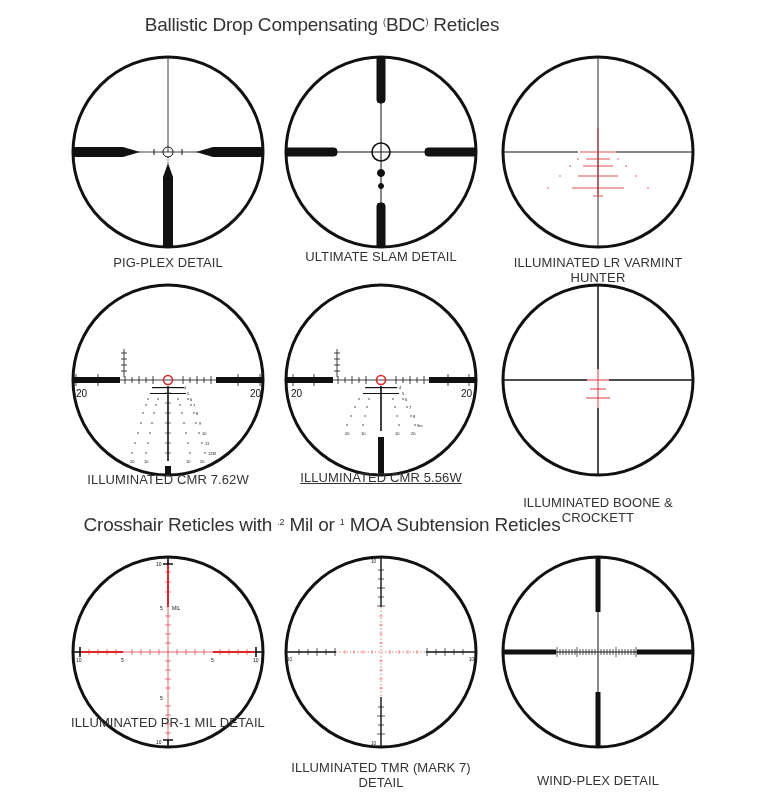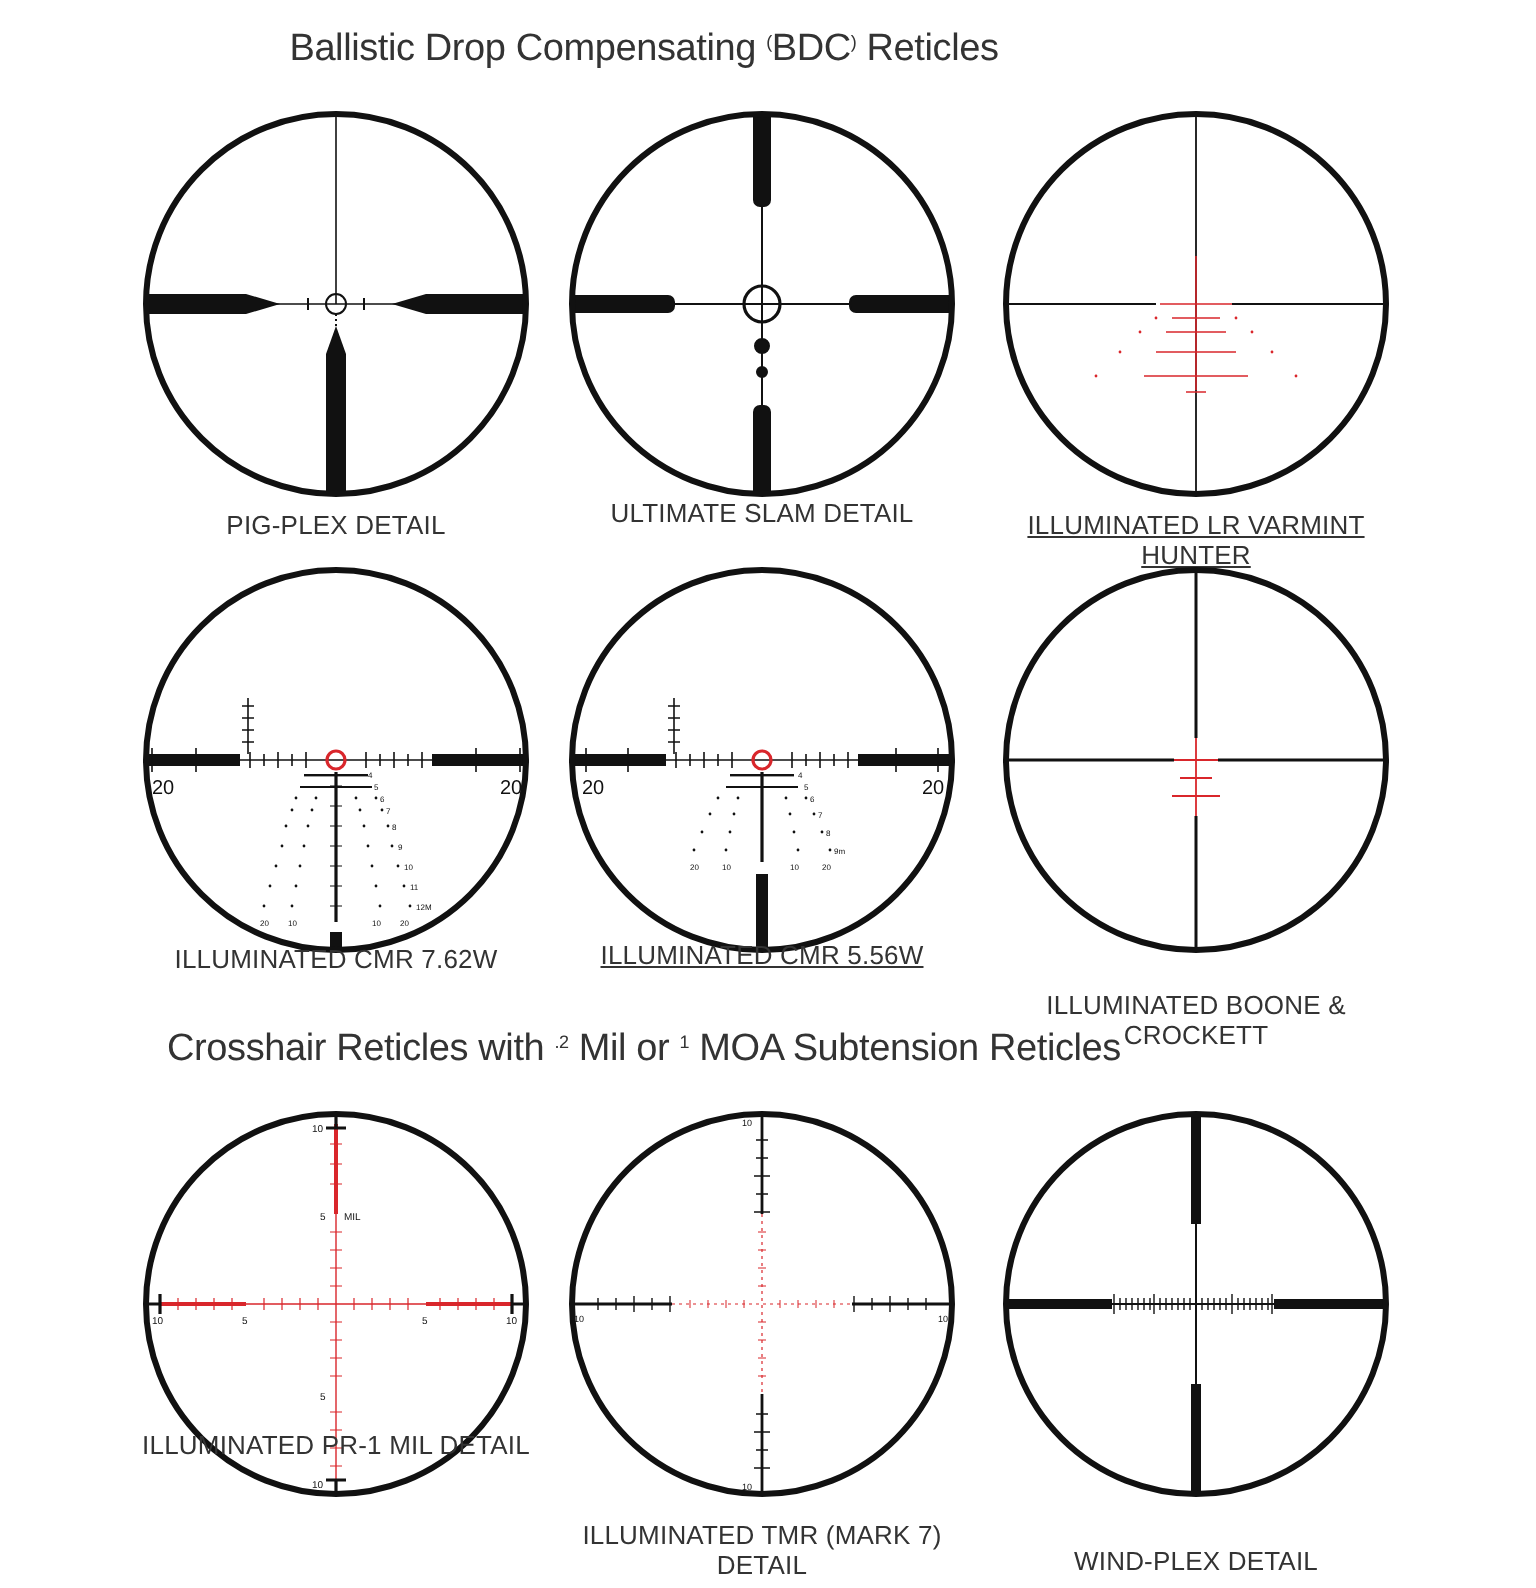--- a/index.html
+++ b/index.html
@@ -94,21 +94,21 @@
           <circle cx="128" cy="111" r="0.7"></circle>
       <circle cx="62" cy="121" r="0.7"></circle>
           <circle cx="138" cy="121" r="0.7"></circle>
       <circle cx="50" cy="133" r="0.7"></circle>
           <circle cx="150" cy="133" r="0.7"></circle>
     </g>
   </g>
   <circle cx="100" cy="97" r="95" fill="none" stroke="#111" stroke-width="3"></circle>
 </svg>
 </div>
-<div class="cap" style="left:488px;top:255px;text-decoration:underline;">ILLUMINATED LR VARMINT HUNTER</div>
+<div class="cap" style="left:488px;top:255px;">ILLUMINATED LR VARMINT HUNTER</div>
 
 <div class="cell" style="left:68px;top:283px;">
 <svg width="200" height="200" viewBox="0 0 200 200">
   <defs>
         <clipPath id="c4">
           <circle cx="100" cy="97" r="95"></circle>
         </clipPath>
       </defs>
   <g clip-path="url(#c4)" stroke="#111" fill="#111">
     <rect x="0" y="94" width="52" height="6" stroke="none"></rect>

